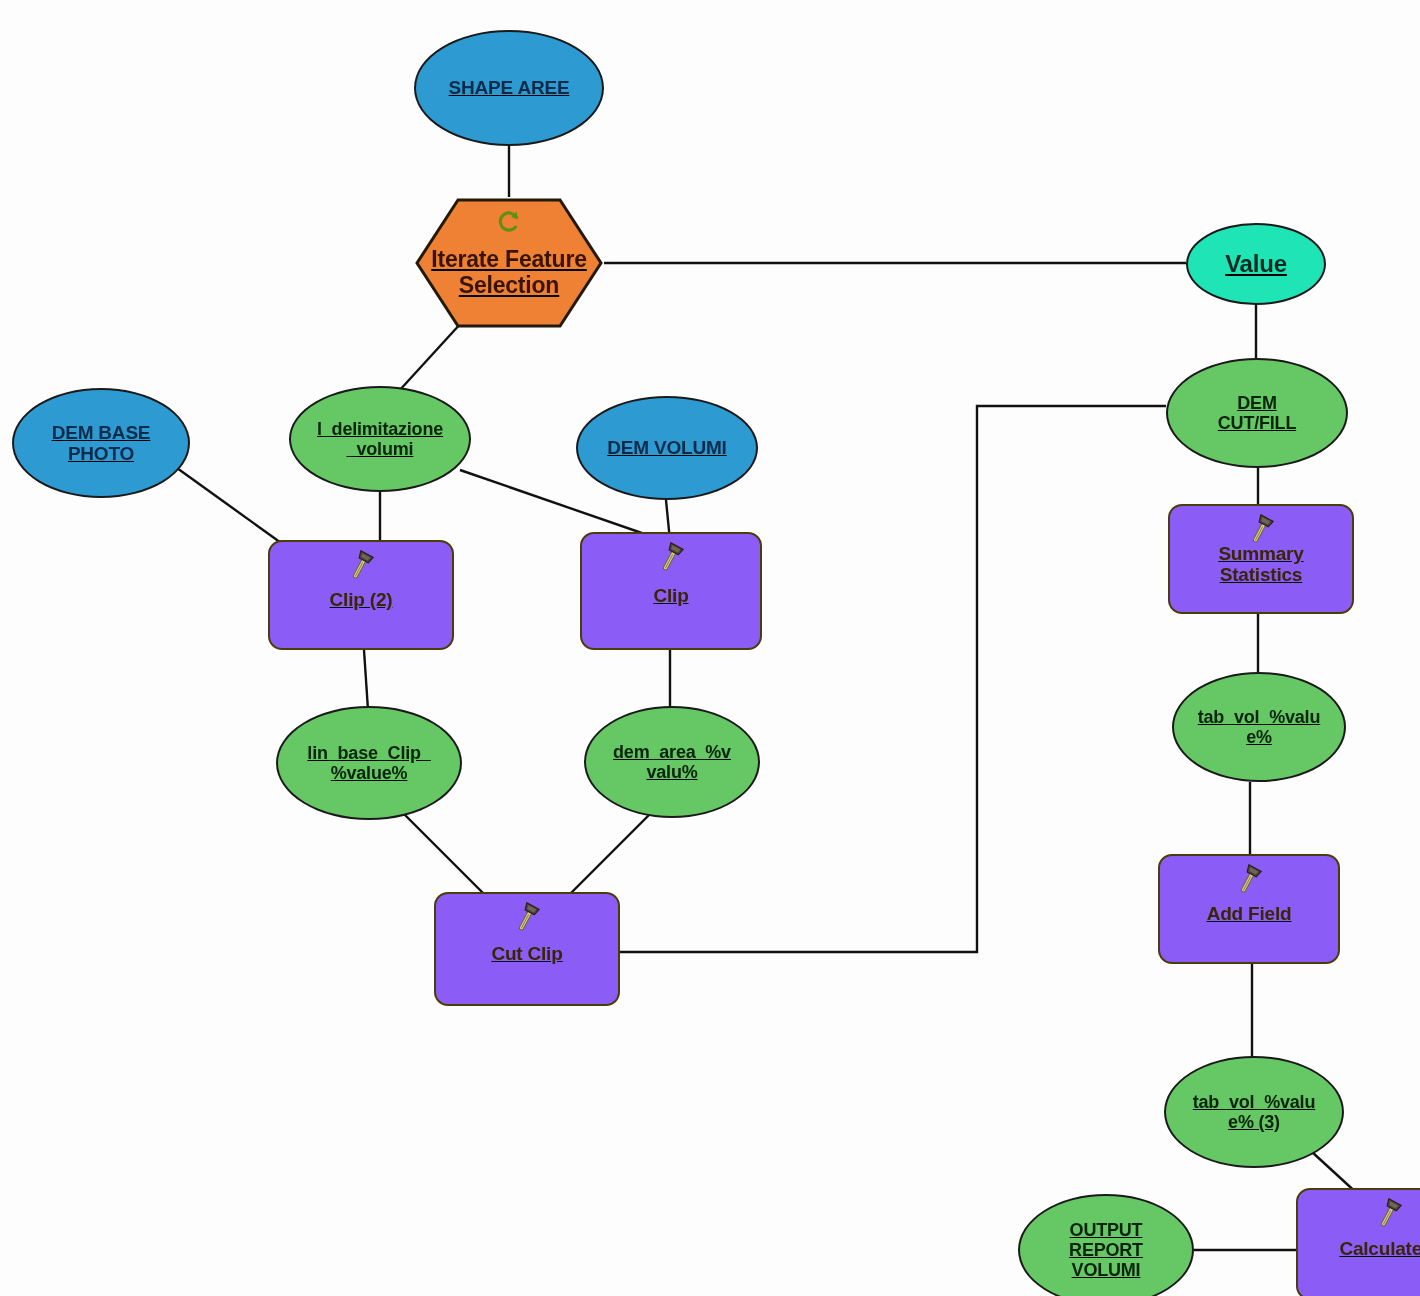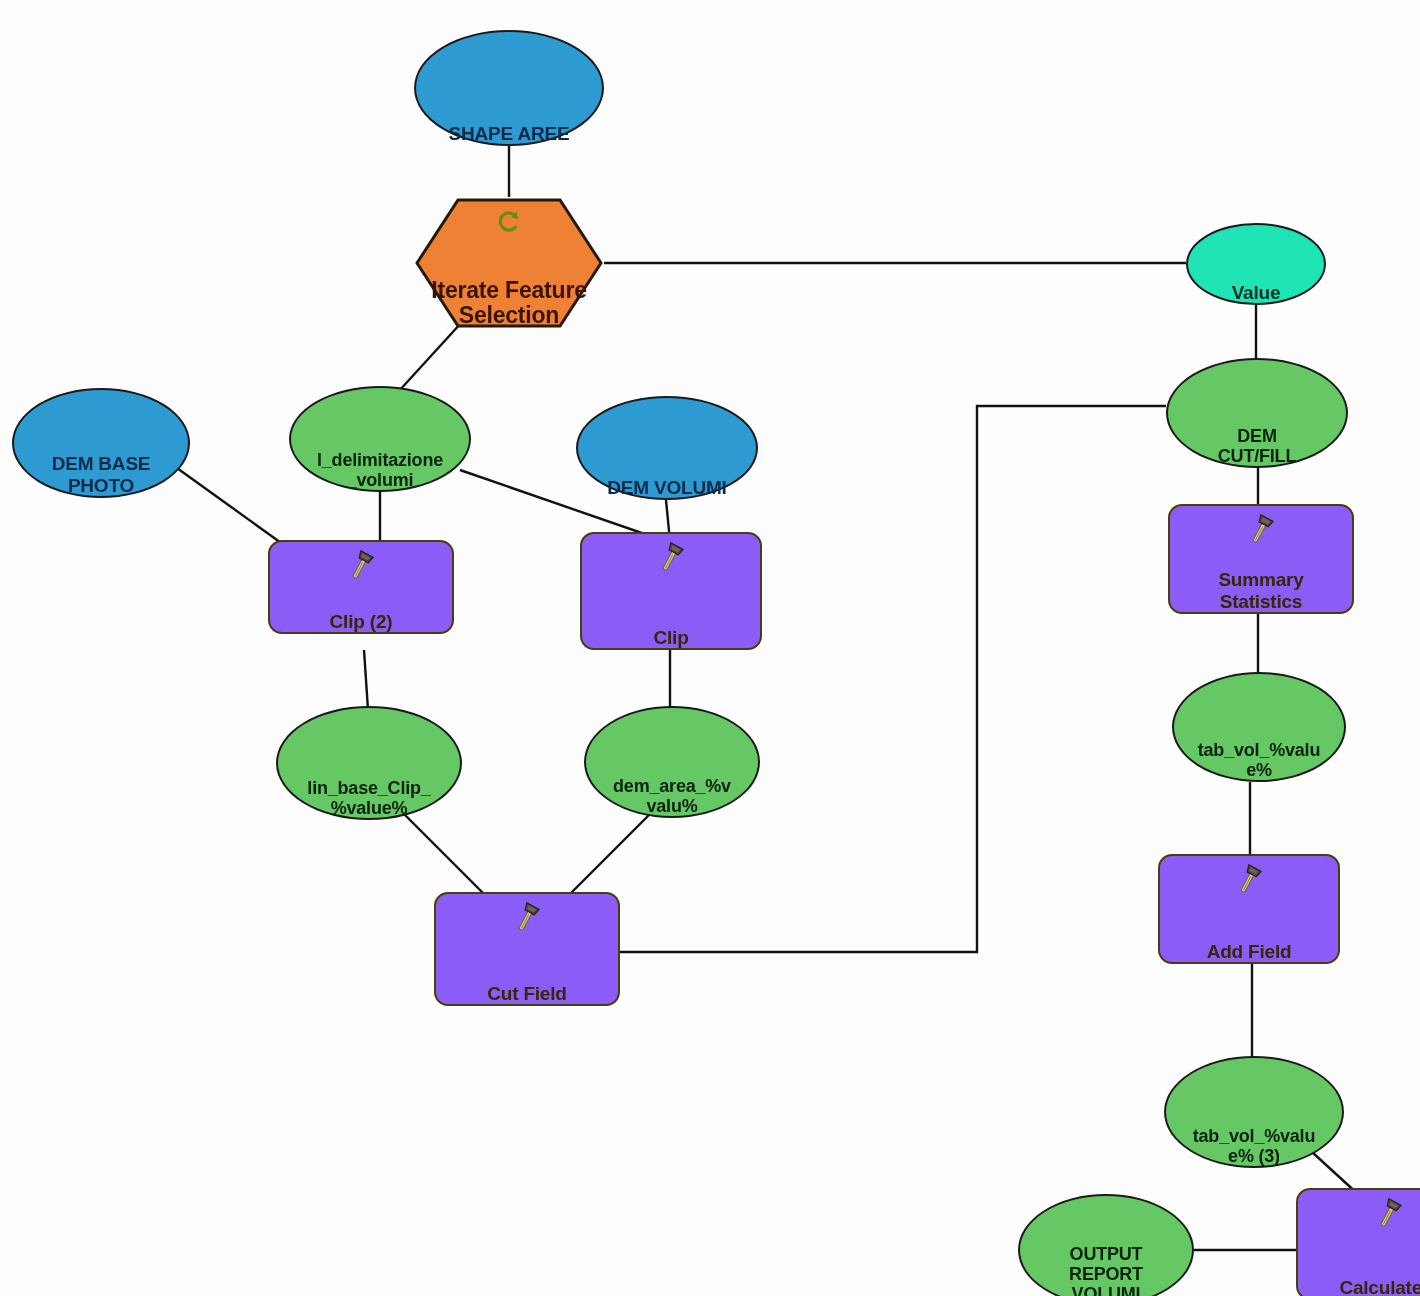--- a/index.html
+++ b/index.html
@@ -23,23 +23,24 @@
     left: 0;
     top: 0;
     width: 1420px;
     height: 1296px;
     pointer-events: none;
   }
   .node {
     position: absolute;
     box-sizing: border-box;
     display: flex;
-    align-items: flex-end;
+    align-items: center;
     justify-content: center;
     text-align: center;
+    text-decoration: underline;
   }
   .node .lbl {
     position: relative;
     z-index: 3;
     font-weight: bold;
     line-height: 1.12;
     letter-spacing: -0.2px;
     white-space: pre-line;
     padding: 0 6px;
   }
@@ -60,21 +61,21 @@
   }
   .ellipse.green .lbl {
     color: #08240a;
     font-size: 18px;
   }
   .ellipse.cyan {
     background: #1fe4b5;
   }
   .ellipse.cyan .lbl {
     color: #042b22;
-    font-size: 19px;
+    font-size: 24px;
   }
   
   .tool {
     background: #8b5cf6;
     border: 2px solid #4a3d09;
     border-radius: 14px;
   }
   .tool .lbl {
     color: #3a2504;
     font-size: 19px;
@@ -165,21 +166,21 @@
         <span class="lbl">l_delimitazione
 _volumi</span>
       </div>
       <div class="node ellipse blue" style="left: 576px; top: 396px; width: 182px; height: 104px;">
         <span class="lbl">DEM VOLUMI</span>
       </div>
       <div class="node ellipse green" style="left: 1166px; top: 358px; width: 182px; height: 110px;">
         <span class="lbl">DEM
 CUT/FILL</span>
       </div>
-      <div class="node tool" style="left: 268px; top: 540px; width: 186px; height: 94px;">
+      <div class="node tool" style="left: 268px; top: 540px; width: 186px; height: 110px;">
         <svg class="tool-icon" viewBox="0 0 34 34" xmlns="http://www.w3.org/2000/svg">
           <g transform="rotate(28 17 17)">
             <rect x="15.2" y="11" width="4.2" height="20" rx="1.3" fill="#d9cc9a" stroke="#6b5f28" stroke-width="1"></rect>
             <path d="M10.2 4.6 L24.2 4.6 L22.4 11.6 L12.0 11.6 Z" fill="#4c4338" stroke="#241f16" stroke-width="1.1"></path>
             <path d="M12.6 6.0 L21.6 6.0 L20.7 9.8 L13.5 9.8 Z" fill="#6f6455"></path>
             <line x1="17.3" y1="14" x2="17.3" y2="29.5" stroke="#8c7c3c" stroke-width="0.9"></line>
           </g>
         </svg>
         <span class="lbl">Clip (2)</span>
       </div>
@@ -219,21 +220,21 @@
       </div>
       <div class="node tool" style="left: 434px; top: 892px; width: 186px; height: 114px;">
         <svg class="tool-icon" viewBox="0 0 34 34" xmlns="http://www.w3.org/2000/svg">
           <g transform="rotate(28 17 17)">
             <rect x="15.2" y="11" width="4.2" height="20" rx="1.3" fill="#d9cc9a" stroke="#6b5f28" stroke-width="1"></rect>
             <path d="M10.2 4.6 L24.2 4.6 L22.4 11.6 L12.0 11.6 Z" fill="#4c4338" stroke="#241f16" stroke-width="1.1"></path>
             <path d="M12.6 6.0 L21.6 6.0 L20.7 9.8 L13.5 9.8 Z" fill="#6f6455"></path>
             <line x1="17.3" y1="14" x2="17.3" y2="29.5" stroke="#8c7c3c" stroke-width="0.9"></line>
           </g>
         </svg>
-        <span class="lbl">Cut Field</span>
+        <span class="lbl">Cut Clip</span>
       </div>
       <div class="node tool" style="left: 1158px; top: 854px; width: 182px; height: 110px;">
         <svg class="tool-icon" viewBox="0 0 34 34" xmlns="http://www.w3.org/2000/svg">
           <g transform="rotate(28 17 17)">
             <rect x="15.2" y="11" width="4.2" height="20" rx="1.3" fill="#d9cc9a" stroke="#6b5f28" stroke-width="1"></rect>
             <path d="M10.2 4.6 L24.2 4.6 L22.4 11.6 L12.0 11.6 Z" fill="#4c4338" stroke="#241f16" stroke-width="1.1"></path>
             <path d="M12.6 6.0 L21.6 6.0 L20.7 9.8 L13.5 9.8 Z" fill="#6f6455"></path>
             <line x1="17.3" y1="14" x2="17.3" y2="29.5" stroke="#8c7c3c" stroke-width="0.9"></line>
           </g>
         </svg>

